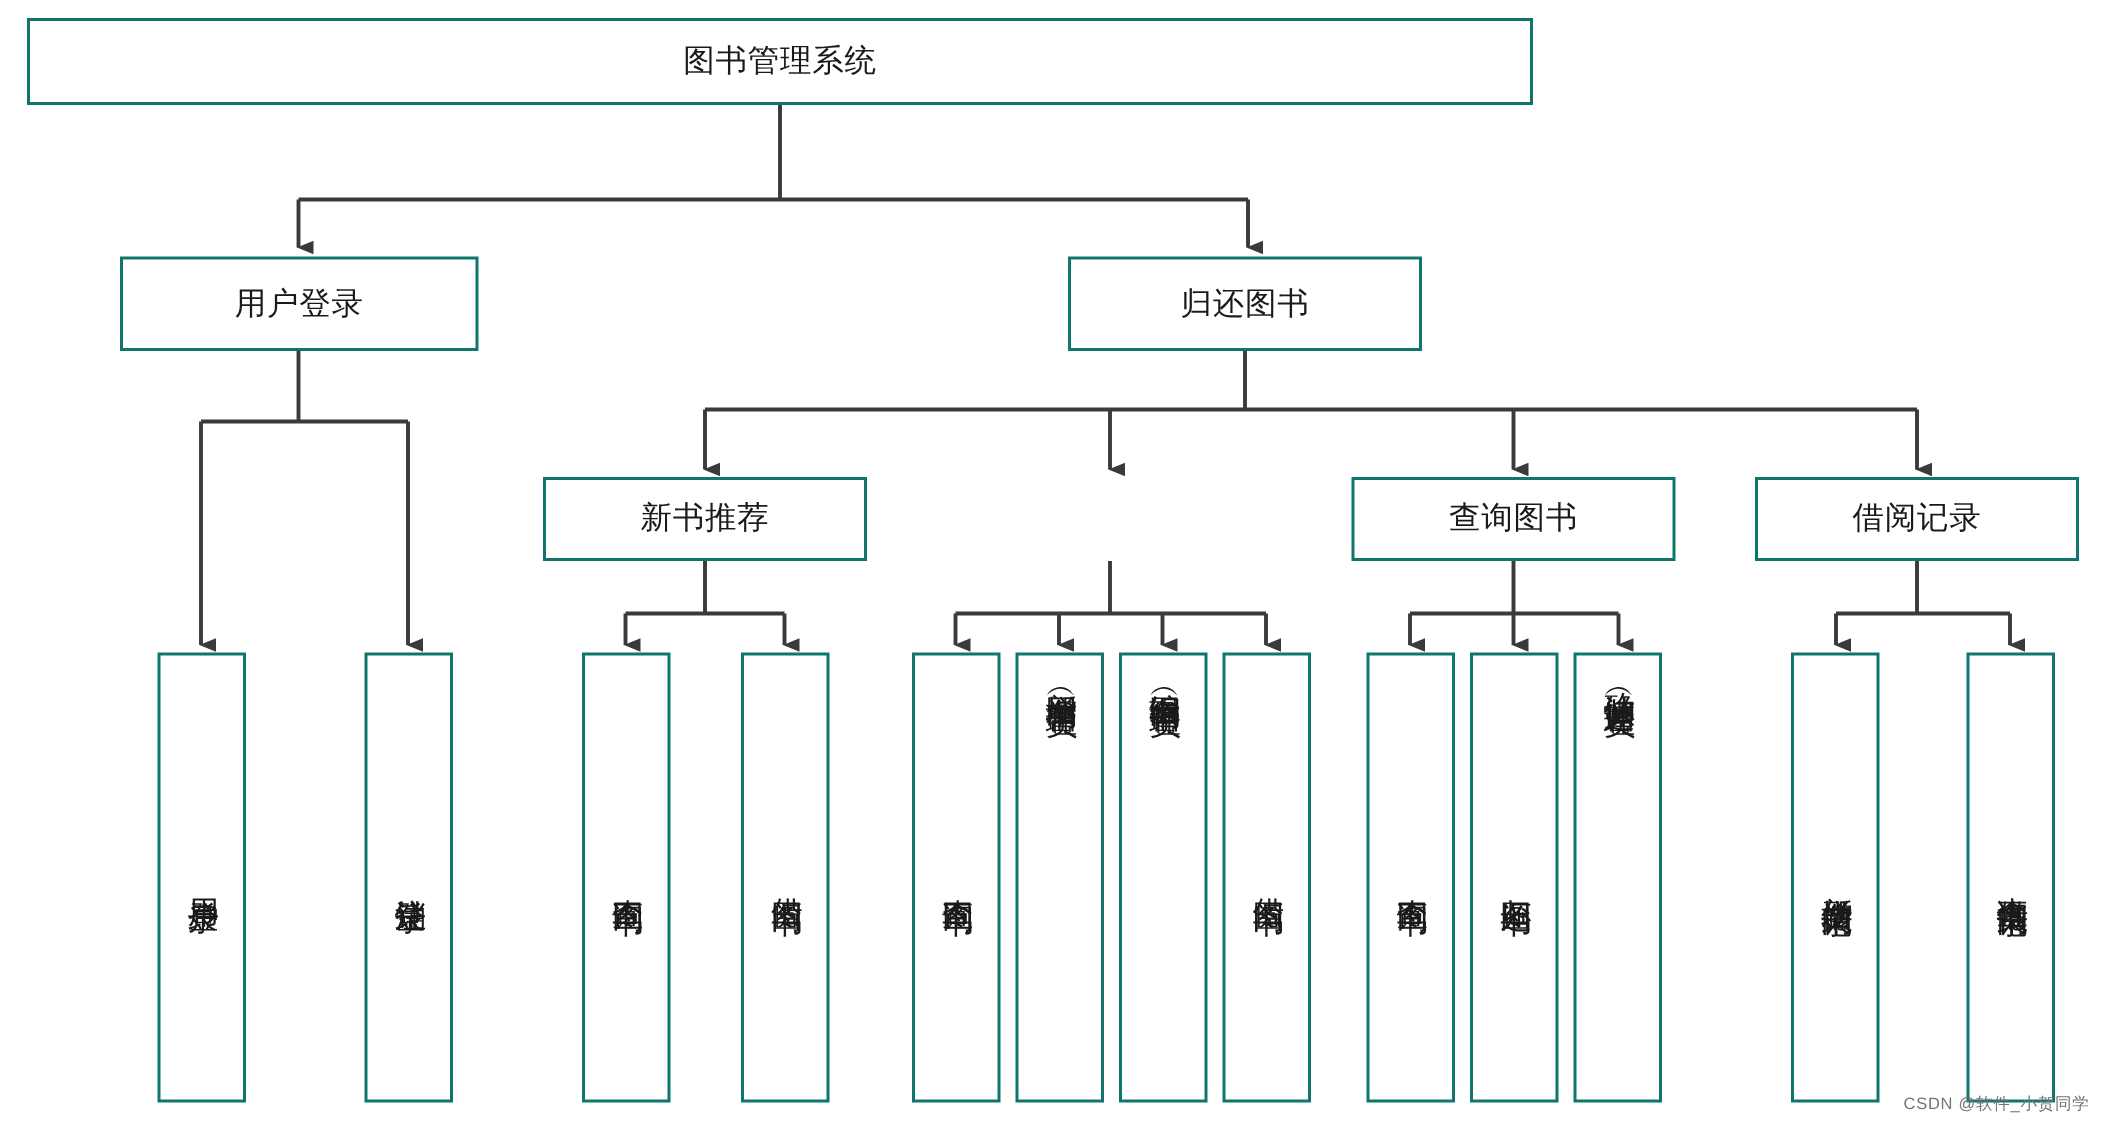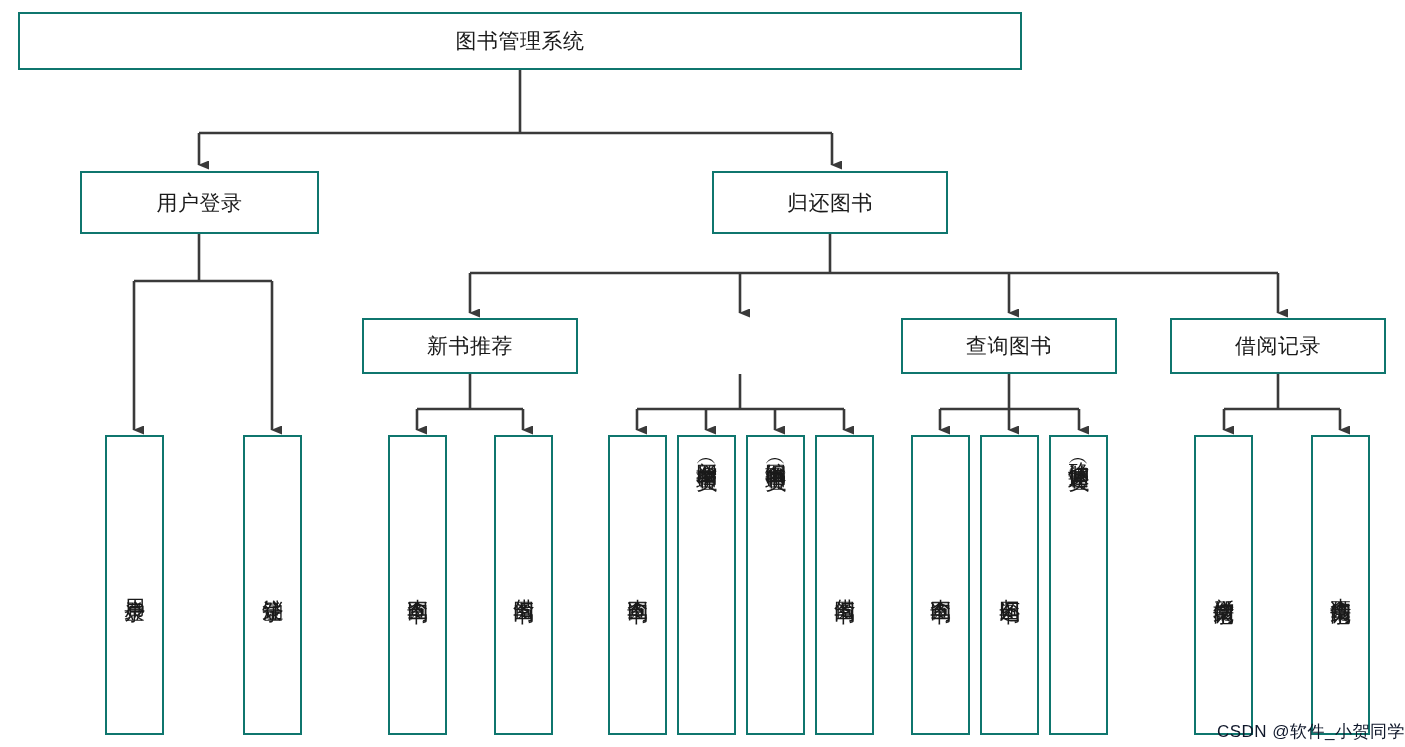--- a/index.html
+++ b/index.html
@@ -57,24 +57,24 @@
   .node.leaf .node-label {
     writing-mode: vertical-rl;
     text-orientation: upright;
     font-size: 21px;
     line-height: 1.16;
     letter-spacing: 1.5px;
     white-space: normal;
   }
   #watermark {
     position: absolute;
-    right: 0;
+    right: 12px;
     bottom: 4px;
-    font-size: 17px;
-    color: #0f172a;
+    font-size: 11px;
+    color: #737373;
     letter-spacing: 0.5px;
     z-index: 5;
     white-space: nowrap;
   }
 </style>
 </head>
 <body>
 
 <div id="diagram-root">
 

